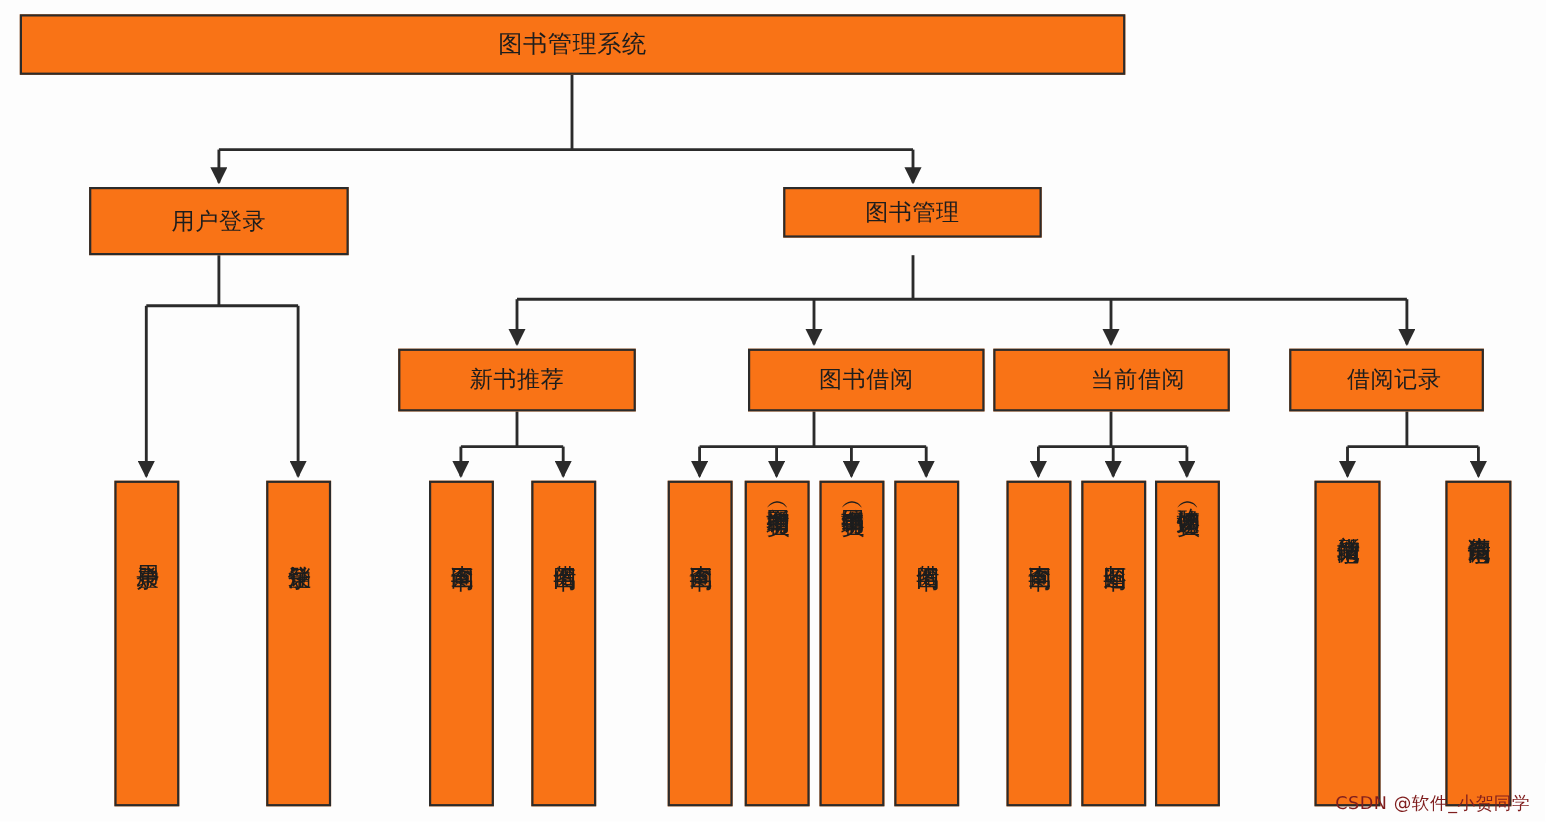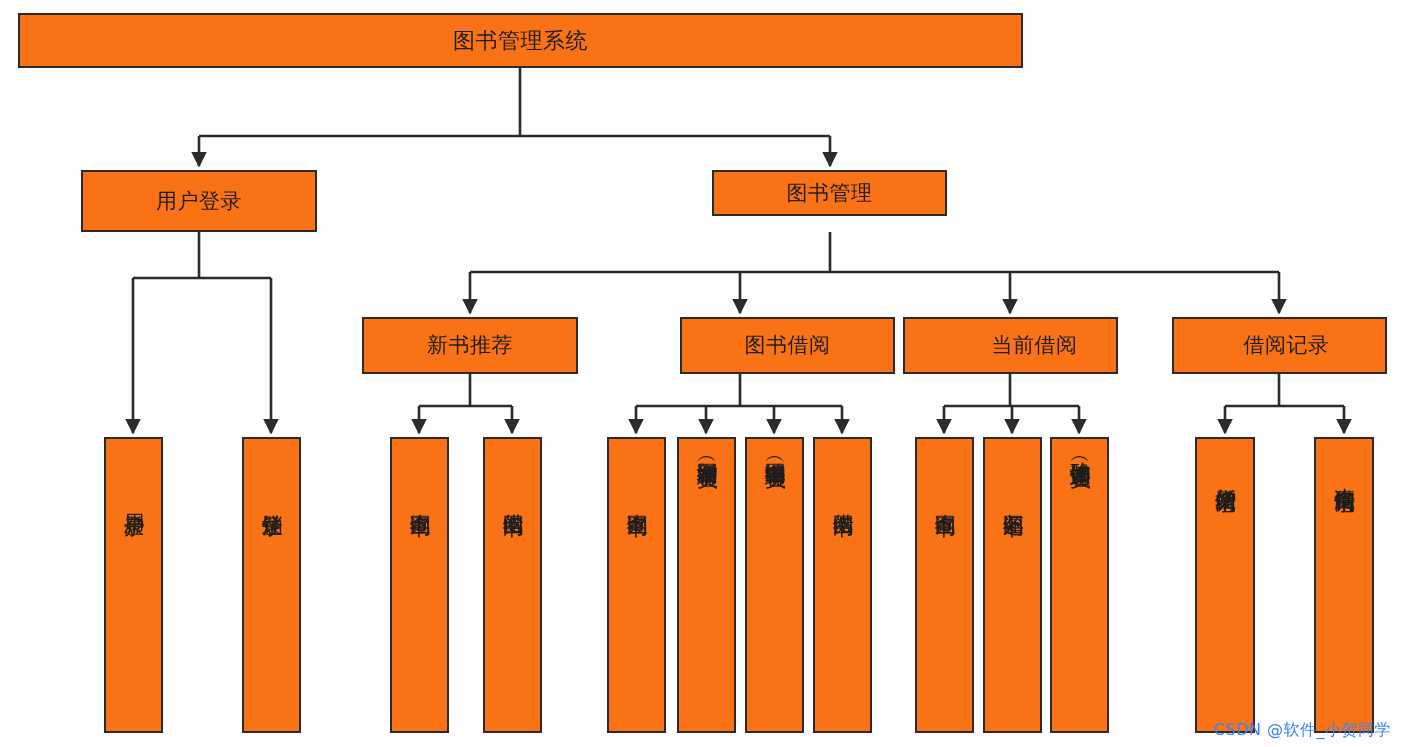--- a/index.html
+++ b/index.html
@@ -65,21 +65,21 @@
     margin-top: 26px;
   }
   .node.title .node-label {
     font-size: 22px;
   }
   #watermark {
     position: absolute;
     right: 14px;
     bottom: 6px;
     font-size: 16px;
-    color: #3b82f6;
+    color: #7f1d1d;
     letter-spacing: 0.5px;
     z-index: 5;
     white-space: nowrap;
     font-family: "DejaVu Sans", "Liberation Sans", sans-serif;
   }
 </style>
 </head>
 <body>
 
 <div id="diagram-canvas">
@@ -147,21 +147,21 @@
 
   <div class="node" style="left:362px; top:317px; width:216px; height:57px;">
     <span class="node-label">新书推荐</span>
   </div>
   <div class="node" style="left:633px; top:317px; width:215px; height:57px;margin-left:47px;">
     <span class="node-label">图书借阅</span>
   </div>
   <div class="node" style="left:903px; top:317px; width:215px; height:57px;padding-left:48px;">
     <span class="node-label">当前借阅</span>
   </div>
-  <div class="node" style="left:1172px; top:317px; width:215px; height:57px;padding-left:14px;">
+  <div class="node" style="left:1172px; top:317px; width:177px; height:57px;padding-left:14px;">
     <span class="node-label">借阅记录</span>
   </div>
 
   <div class="node vertical mid" style="left:104px; top:437px; width:59px; height:296px;">
     <span class="node-label">用户登录</span>
   </div>
   <div class="node vertical mid" style="left:242px; top:437px; width:59px; height:296px;">
     <span class="node-label">注销登录</span>
   </div>
 

